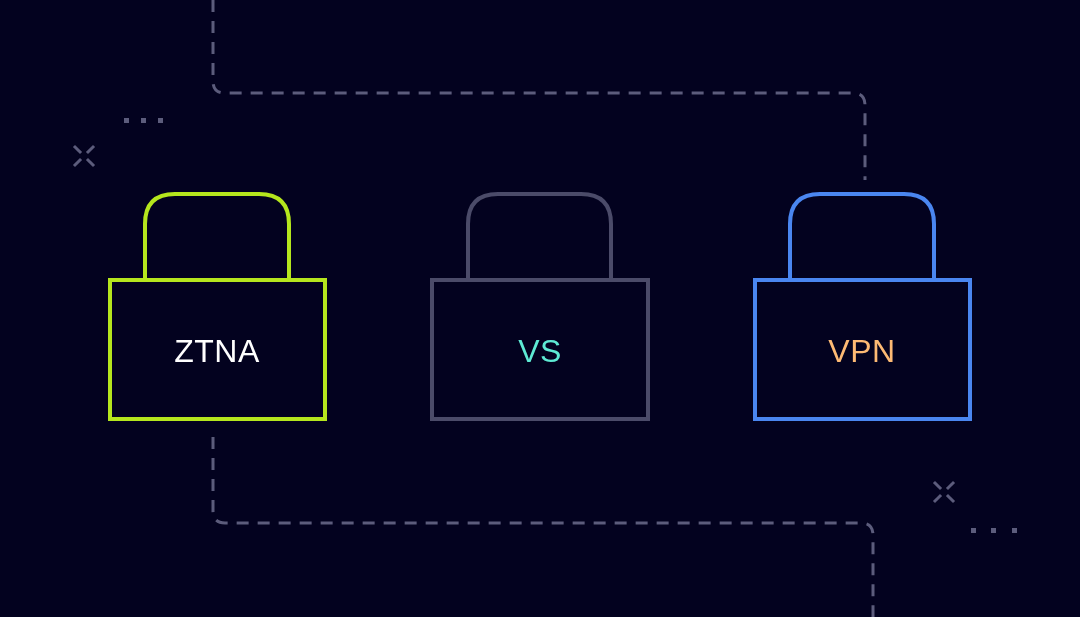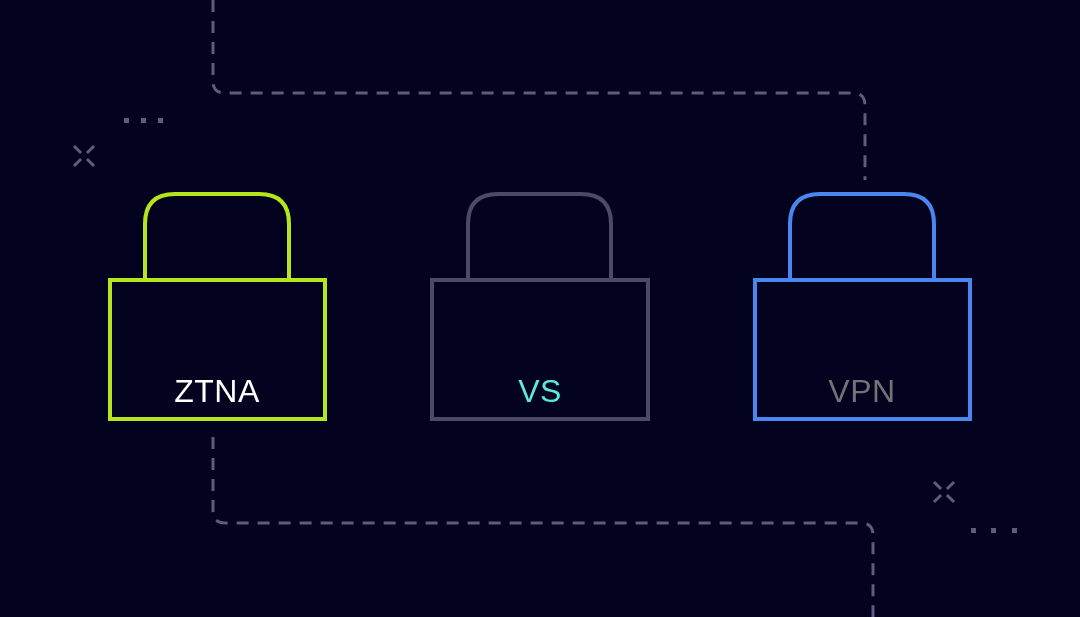--- a/index.html
+++ b/index.html
@@ -12,21 +12,20 @@
   #canvas { position: absolute; left: 0; top: 0; }
   .lock-label {
     position: absolute;
     font-family: "Liberation Sans", "DejaVu Sans", sans-serif;
     font-size: 32px;
     font-weight: 500;
     letter-spacing: 0.5px;
     text-align: center;
     width: 220px;
     line-height: 40px;
-    margin-top: 40px;
   }
 </style>
 </head>
 <body>
 
 <svg id="canvas" width="1080" height="617" viewBox="0 0 1080 617">
 
   <path d="M213 0 V81 Q213 93 225 93 H853 Q865 93 865 105 V180" fill="none" stroke="#5c5c7c" stroke-width="3" stroke-dasharray="12 9"></path>
   <path d="M213 437 V511 Q213 523 225 523 H861 Q873 523 873 535 V617" fill="none" stroke="#5c5c7c" stroke-width="3" stroke-dasharray="12 9"></path>
 
@@ -65,13 +64,13 @@
   </g>
 
   <g fill="none" stroke="#4a86f0" stroke-width="4">
     <path d="M790 279 V224 Q790 194 820 194 H904 Q934 194 934 224 V279"></path>
     <rect x="755" y="280" width="215" height="139" fill="#03021f"></rect>
   </g>
 </svg>
 
 <div class="lock-label" style="left:107px; top:331px; color:#ffffff;">ZTNA</div>
 <div class="lock-label" style="left:430px; top:331px; color:#5eead4;">VS</div>
-<div class="lock-label" style="left:752px; top:331px; color:#737373;">VPN</div>
+<div class="lock-label" style="left:752px; top:331px; color:#fdba74;">VPN</div>
 
 </body></html>

